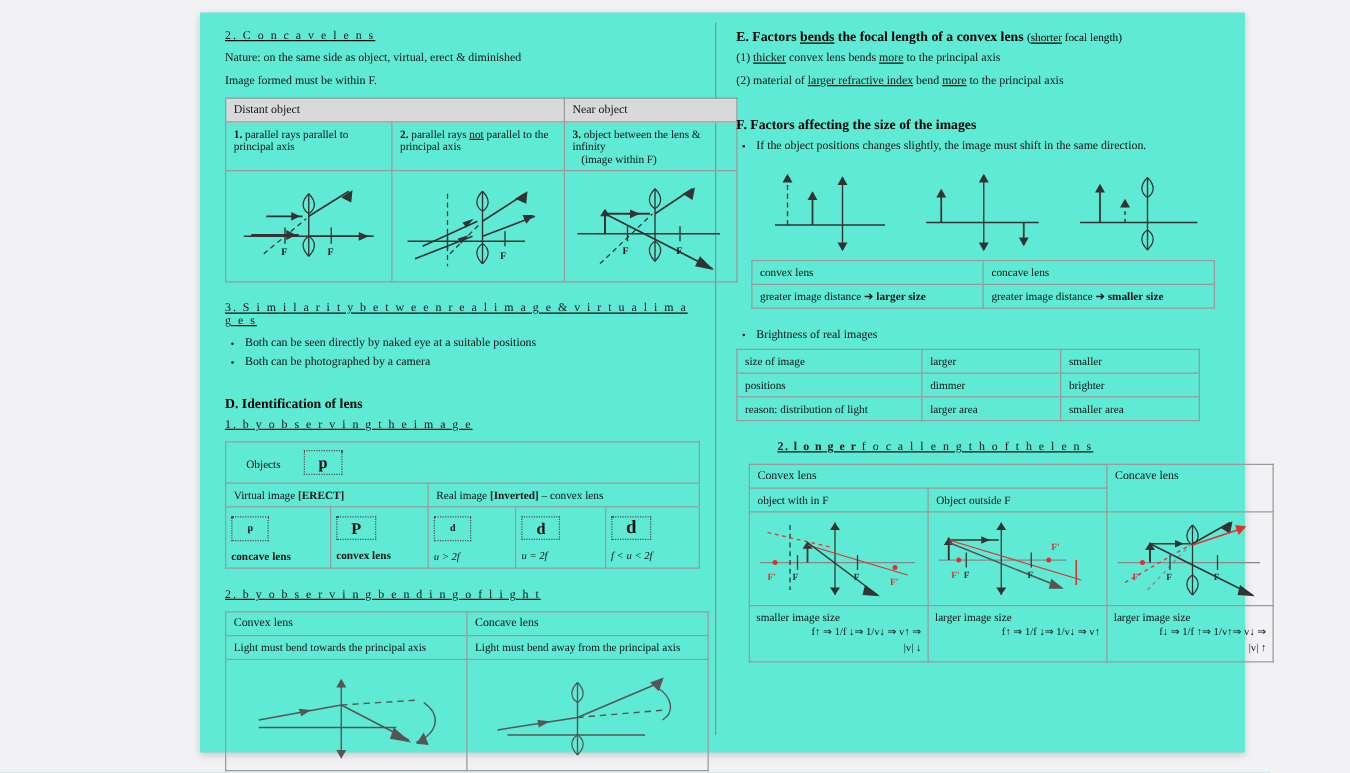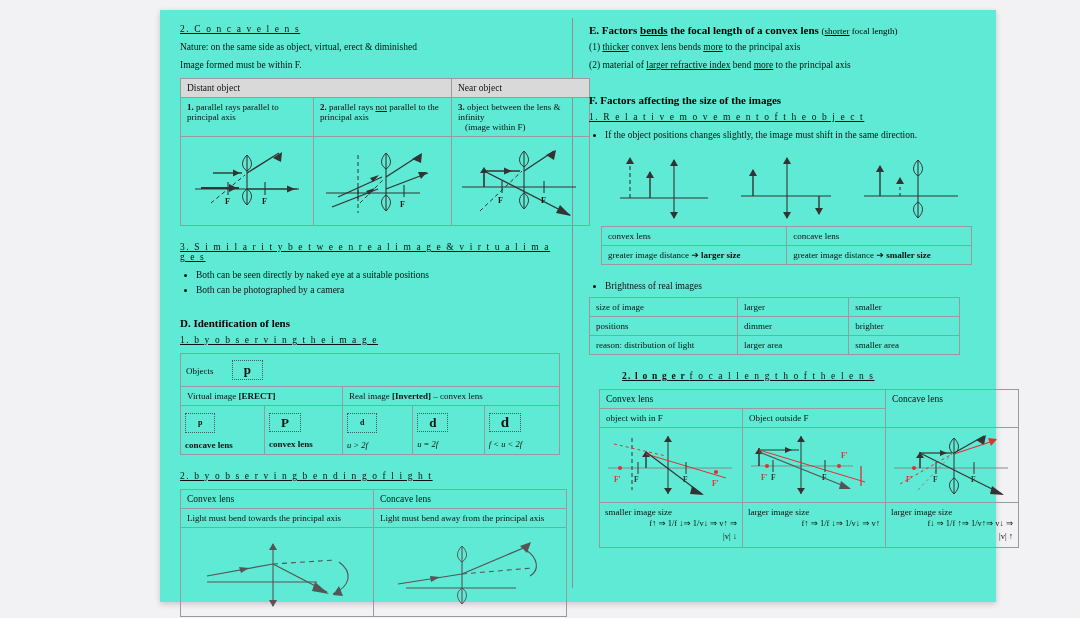--- a/index.html
+++ b/index.html
@@ -205,21 +205,21 @@
     </ul>
 
     <div class="spacer-16"></div>
 
     <div class="sec-head">D. Identification of lens</div>
     <div class="h-underline">1. b y   o b s e r v i n g   t h e   i m a g e</div>
 
     <table class="doc">
       <tbody>
           <tr>
-        <td class="ctr" colspan="5" style="padding:6px 5px">
+        <td class="ctr" colspan="5" style="padding:6px 16px">
           <span style="margin-right:16px">Objects</span>
           <span class="dotbox sz-m">p</span>
         </td>
       </tr>
       <tr>
         <td class="ctr" colspan="2"><span>Virtual image </span><span class="bold">[ERECT]</span></td>
         <td class="ctr" colspan="3"><span>Real image </span><span class="bold">[Inverted]</span><span> – convex lens</span></td>
       </tr>
       <tr>
         <td class="cellcenter" style="padding:7px 4px 4px">
@@ -305,21 +305,20 @@
 
     <div class="sec-head"><span>E. Factors </span><span class="u">bends</span><span> the focal length of a convex lens </span><span class="small"><span>(</span><span class="u">shorter</span><span> focal length)</span></span></div>
 
     <div class="para"><span>(1) </span><span class="u">thicker</span><span> convex lens bends </span><span class="u">more</span><span> to the principal axis</span></div>
 
     <div class="para"><span>(2) </span><span>material of </span><span class="u">larger refractive index</span><span> bend </span><span class="u">more</span><span> to the principal axis</span></div>
 
     <div class="spacer-16"></div>
 
     <div class="sec-head">F. Factors affecting the size of the images</div>
-    <div class="h-underline">1. R e l a t i v e   m o v e m e n t   o f   t h e   o b j e c t</div>
     <ul class="bullets">
       <li>If the object positions changes slightly, the image must shift in the same direction.</li>
     </ul>
 
     <div style="display:flex;justify-content:space-around;padding:0 6px 4px 20px">
       <svg width="110" height="76" viewBox="0 0 110 76">
         <g stroke="#333" fill="none" stroke-width="1.1">
           <line x1="4" y1="52" x2="92" y2="52"></line>
           <line x1="58" y1="14" x2="58" y2="72"></line>
           <path d="M54 20 l4 -7 l4 7z" fill="#333" stroke="none"></path>

